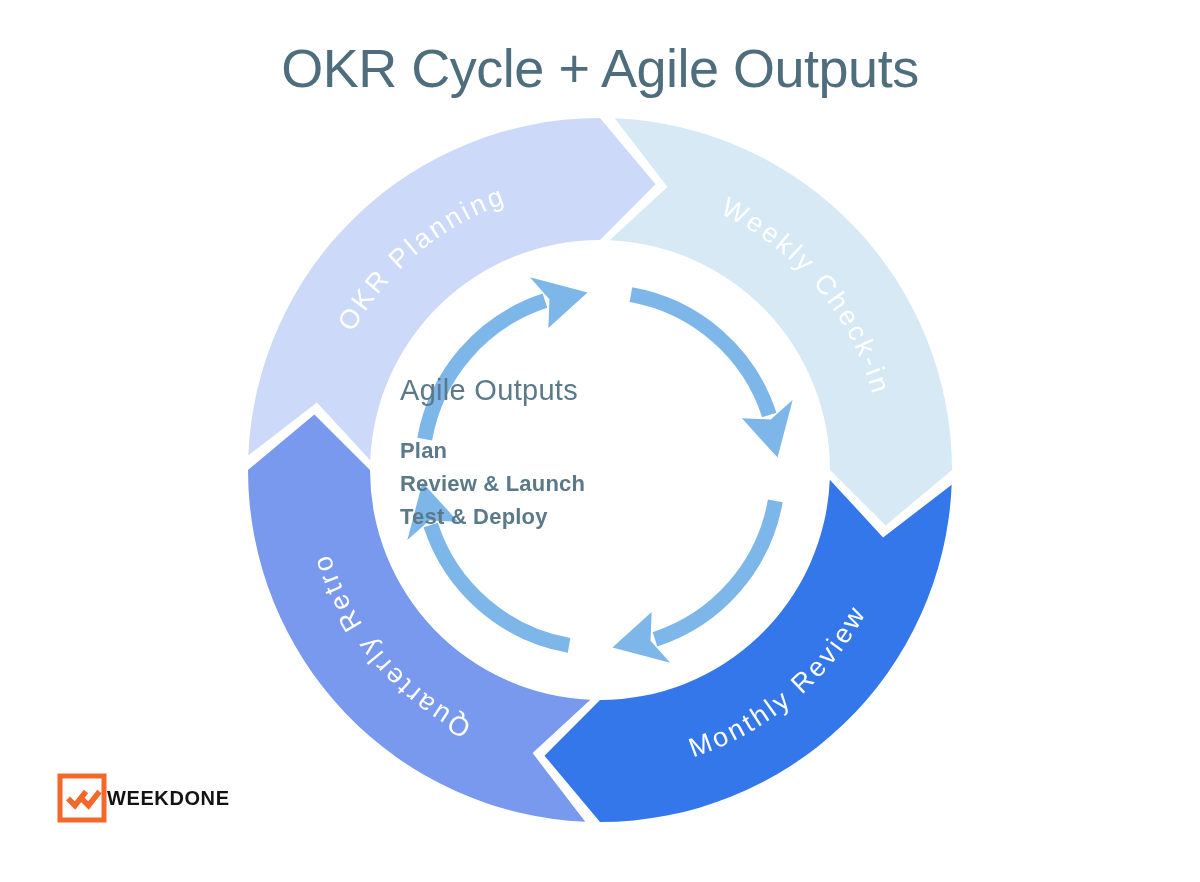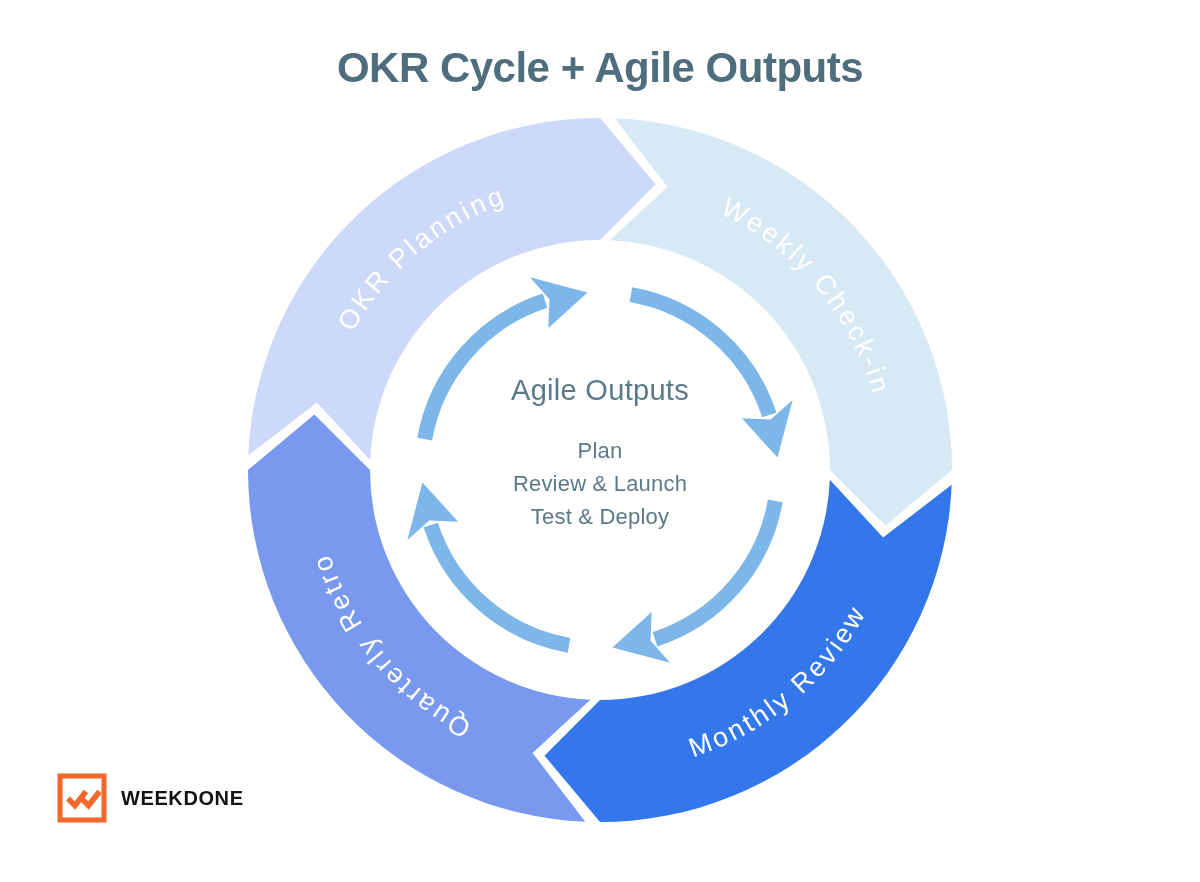--- a/index.html
+++ b/index.html
@@ -14,64 +14,64 @@
     position:relative;
     width:1200px;height:882px;
     background:#ffffff;
     overflow:hidden;
     font-family:"Liberation Sans", sans-serif;
   }
   .page-title{
     position:absolute;
     left:0;right:0;top:42px;
     text-align:center;
-    font-size:42px;
+    font-size:54px;
     line-height:52px;
-    font-weight:700;
+    font-weight:400;
     letter-spacing:-0.5px;
     color:var(--title-color);
   }
   .ring-svg{
     position:absolute;left:0;top:0;
     width:1200px;height:882px;
   }
   .arc-label{
     font-family:"Liberation Sans", sans-serif;
     font-size:27px;
     letter-spacing:3px;
     fill:#ffffff;
     text-anchor:middle;
   }
   .center-text{
     position:absolute;
     left:400px;top:372px;
     width:400px;
-    text-align:center;
+    text-align:left;
     color:var(--center-color);
     z-index:2;
   }
   .center-heading{
     font-size:29px;
     line-height:36px;
     font-weight:400;
     margin-bottom:26px;
     letter-spacing:0.3px;
   }
   .center-item{
     font-size:22px;
     line-height:33px;
-    font-weight:400;
+    font-weight:700;
     letter-spacing:0.2px;
   }
   .logo{
     position:absolute;
     left:57px;top:773px;
     display:flex;
     align-items:center;
-    gap:14px;
+    gap:0;
     z-index:2;
   }
   .logo-icon{width:50px;height:50px;display:block;}
   .logo-icon .box{stroke:var(--logo-orange);}
   .logo-icon .check{stroke:var(--logo-orange);}
   .logo-word{
     font-size:20px;
     font-weight:800;
     letter-spacing:0.6px;
     color:var(--logo-text);

